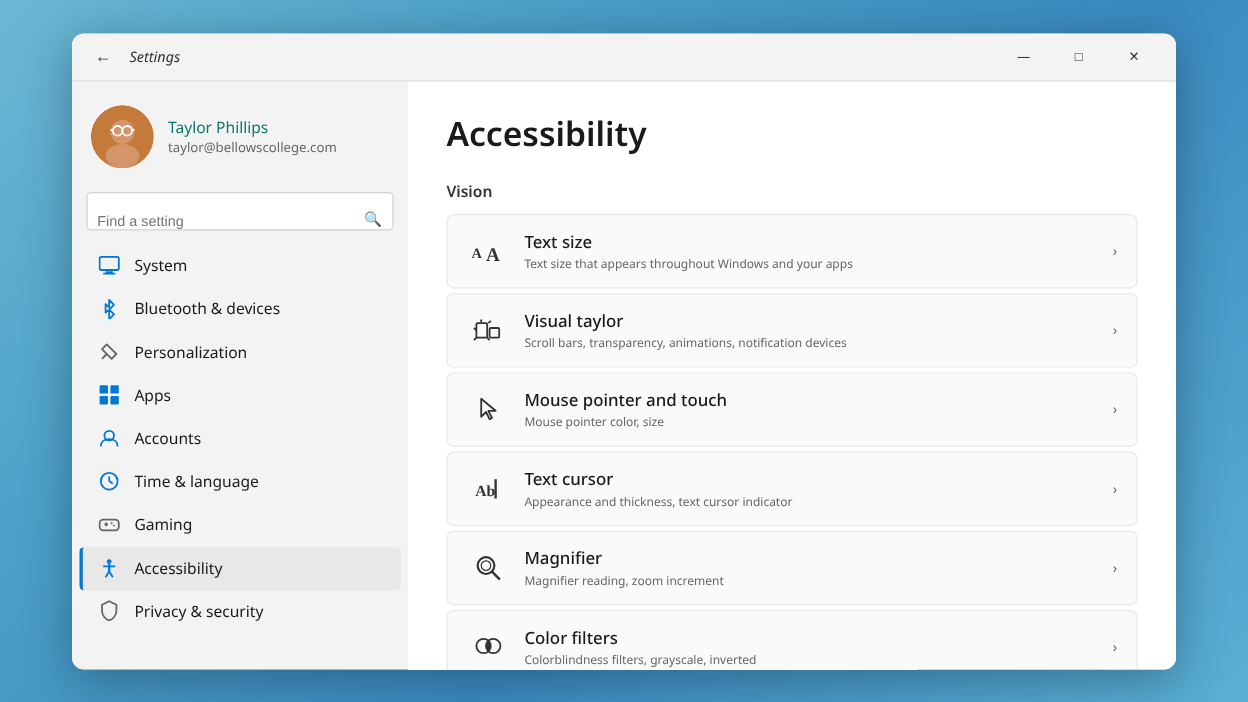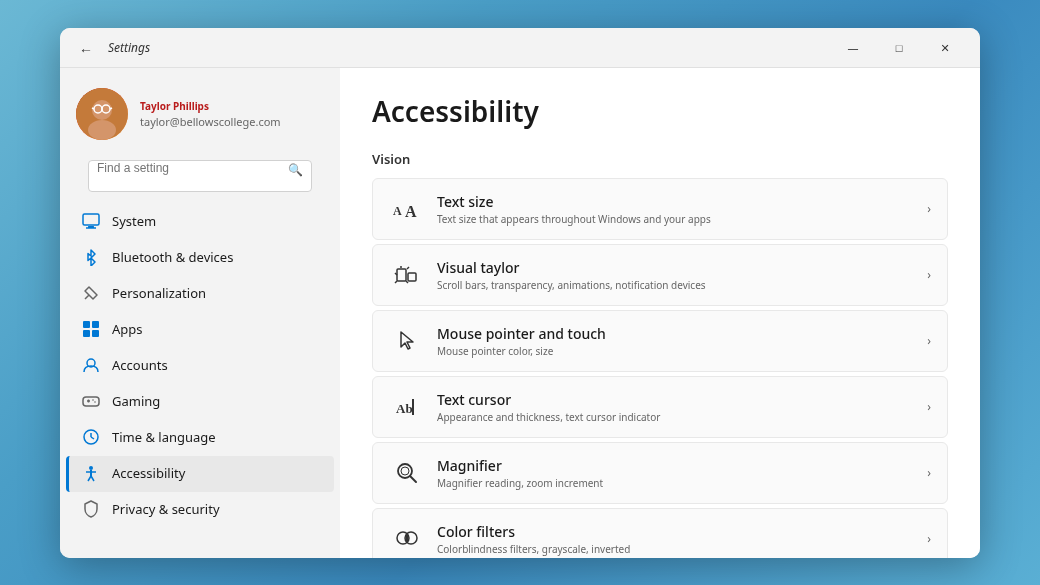--- a/index.html
+++ b/index.html
@@ -102,26 +102,26 @@
       width: 100%;
       height: 100%;
       border-radius: 50%;
       background: linear-gradient(135deg, #8B4513 0%, #D2691E 30%, #F4A460 60%, #DEB887 100%);
       display: flex;
       align-items: center;
       justify-content: center;
       font-size: 28px;
     }
     .user-info { flex: 1; }
-    .user-name { font-size: 10px; font-weight: 700; color: #b91c1c; }
+    .user-name { font-size: 13px; font-weight: 400; color: #0f766e; }
     .user-email { font-size: 11px; color: #666; margin-top: 1px; }
     .search-box {
-      margin: 0 28px 12px;
-      display: flex;
-      align-items: flex-start;
+      margin: 0 12px 12px;
+      display: flex;
+      align-items: flex-end;
       background: white;
       border: 1px solid #d1d1d1;
       border-radius: 4px;
       padding: 0 8px;
       height: 32px;
     }
     .search-box input {
       border: none;
       outline: none;
       flex: 1;
@@ -291,38 +291,38 @@
             <svg width="18" height="18" viewBox="0 0 18 18">
                 <circle cx="9" cy="7" r="4" fill="none" stroke="#0078d4" stroke-width="1.5"></circle>
                 <path d="M2 16 c0-4 3-6 7-6 s7 2 7 6" fill="none" stroke="#0078d4" stroke-width="1.5"></path>
               </svg>
           </span>
           <span class="nav-label">Accounts</span>
         </div>
         <div class="nav-item">
           <span class="nav-icon">
             <svg width="18" height="18" viewBox="0 0 18 18">
+                <circle cx="9" cy="9" r="7" fill="none" stroke="#0078d4" stroke-width="1.5"></circle>
+                <line x1="9" y1="5" x2="9" y2="9" stroke="#0078d4" stroke-width="1.5"></line>
+                <line x1="9" y1="9" x2="12" y2="11" stroke="#0078d4" stroke-width="1.5"></line>
+              </svg>
+          </span>
+          <span class="nav-label">Time &amp; language</span>
+        </div>
+        <div class="nav-item">
+          <span class="nav-icon">
+            <svg width="18" height="18" viewBox="0 0 18 18">
                 <rect x="1" y="5" width="16" height="9" rx="3" fill="none" stroke="#666" stroke-width="1.5"></rect>
                 <line x1="5" y1="9" x2="8" y2="9" stroke="#666" stroke-width="1.5"></line>
                 <line x1="6.5" y1="7.5" x2="6.5" y2="10.5" stroke="#666" stroke-width="1.5"></line>
                 <circle cx="11" cy="8" r="0.8" fill="#666"></circle>
                 <circle cx="13" cy="10" r="0.8" fill="#666"></circle>
               </svg>
           </span>
           <span class="nav-label">Gaming</span>
-        </div>
-        <div class="nav-item">
-          <span class="nav-icon">
-            <svg width="18" height="18" viewBox="0 0 18 18">
-                <circle cx="9" cy="9" r="7" fill="none" stroke="#0078d4" stroke-width="1.5"></circle>
-                <line x1="9" y1="5" x2="9" y2="9" stroke="#0078d4" stroke-width="1.5"></line>
-                <line x1="9" y1="9" x2="12" y2="11" stroke="#0078d4" stroke-width="1.5"></line>
-              </svg>
-          </span>
-          <span class="nav-label">Time &amp; language</span>
         </div>
         <div class="nav-item active">
           <span class="nav-icon">
             <svg width="18" height="18" viewBox="0 0 18 18">
                 <circle cx="9" cy="4" r="2" fill="#0078d4"></circle>
                 <line x1="9" y1="6" x2="9" y2="12" stroke="#0078d4" stroke-width="2"></line>
                 <line x1="4" y1="8" x2="14" y2="8" stroke="#0078d4" stroke-width="1.5"></line>
                 <line x1="9" y1="12" x2="6" y2="17" stroke="#0078d4" stroke-width="1.5"></line>
                 <line x1="9" y1="12" x2="12" y2="17" stroke="#0078d4" stroke-width="1.5"></line>
               </svg>

